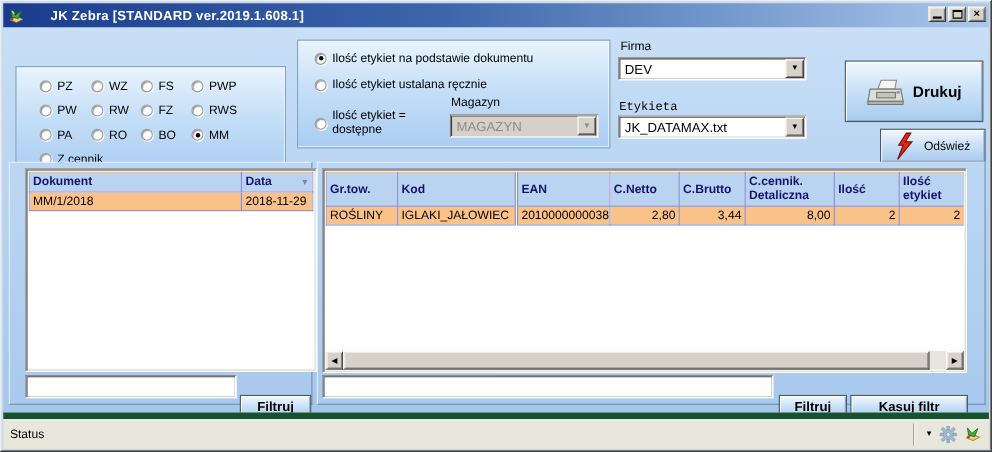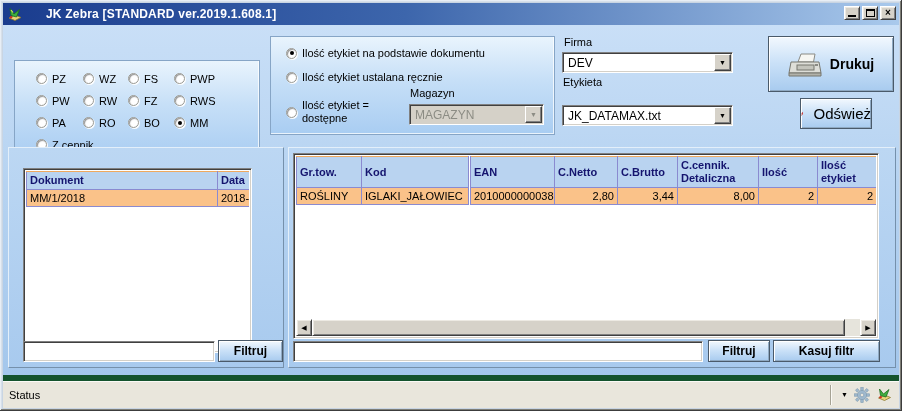--- a/index.html
+++ b/index.html
@@ -85,40 +85,40 @@
   .combo.disabled{ background:#D5D1C8; }
   .combo.disabled .combo-val{ color:#8C8C84; }
   .combo.disabled .combo-btn{ color:#8C8C84; }
 
   .btn{
     position:absolute;
     background:linear-gradient(180deg,#F2F8FE 0%,#CCE2F8 45%,#A8CBEF 100%);
     border:1px solid #4A5A6A;
     box-shadow: inset 1px 1px 0 #FFFFFF, inset -1px -1px 0 #8FA9C2;
     display:flex; align-items:center; justify-content:center;
-    font-size:12px; font-weight:bold; color:#000; cursor:default; gap:8px;
+    font-size:12px; font-weight:bold; color:#000; cursor:default; gap:8px;margin-top:19px;
   }
   #btn-drukuj{ left:765px; top:11px; width:126px; height:56px; font-size:14px; }
-  #btn-odswiez{ left:797px; top:73px; width:72px; height:31px; font-weight:normal; font-size:15px; gap:10px; }
+  #btn-odswiez{ left:797px; top:73px; width:96px; height:31px; font-weight:normal; font-size:11px; gap:10px; }
 
   .subpanel{
     position:absolute;
     background:linear-gradient(180deg,#BCD7F3 0%,#A8CAEE 100%);
     border:1px solid; border-color:#E3EFFA #7590AB #7590AB #E3EFFA;
   }
   #left-sub{ left:5px; top:122px; width:276px; height:221px; }
   #right-sub{ left:285px; top:122px; width:608px; height:221px; }
 
   .gridbox{
     position:absolute; background:#fff;
     border:1px solid; border-color:#808080 #FFFFFF #FFFFFF #808080;
     box-shadow: inset 1px 1px 0 #404040, inset -1px -1px 0 #D4D0C8;
     overflow:hidden;
   }
-  #left-grid{ left:14px; top:20px; width:229px; height:185px; }
+  #left-grid{ left:14px; top:5px; width:265px; height:185px; }
   #right-grid{ left:4px; top:5px; width:586px; height:186px; }
   .grid-inner{ position:absolute; left:2px; top:2px; right:2px; bottom:2px; overflow:hidden; }
 
   table.grid{ border-collapse:collapse; table-layout:fixed; font-size:11px; width:100%; }
   table.grid th{
     background:#B9D3F0; color:#14146E; font-weight:bold; text-align:left;
     border:1px solid #8A8AD0; border-top:1px solid #EFA95F;
     padding:2px 3px; height:17px; overflow:hidden; white-space:pre-line; line-height:13px;
     vertical-align:middle;
   }
@@ -275,21 +275,21 @@
         <span class="combo-val">MAGAZYN</span>
         <span class="combo-btn">▼</span>
       </div>
     </div>
 
     <span class="field-label" style="left:561px; top:11px;">Firma</span>
     <div class="combo" style="left:559px; top:27px; width:171px;">
       <span class="combo-val">DEV</span>
       <span class="combo-btn">▼</span>
     </div>
-    <span class="field-label" style="left:560px; top:51px;">Etykieta</span>
+    <span class="field-label" style="left:560px; top:67px;font-family:Liberation Mono, monospace;">Etykieta</span>
     <div class="combo" style="left:559px; top:80px; width:171px;">
       <span class="combo-val">JK_DATAMAX.txt</span>
       <span class="combo-btn">▼</span>
     </div>
 
     <div class="btn" id="btn-drukuj">
       <svg width="34" height="28" viewBox="0 0 34 28">
         <path d="M10 12 L13 4 H27 L25.5 12 Z" fill="#F6F6F2" stroke="#8A8A84" stroke-width="1"></path>
         <path d="M3 12 H31 L33 23 H1 Z" fill="#DEDED8" stroke="#77776F" stroke-width="1"></path>
         <path d="M1 23 H33 V26 H1 Z" fill="#B2B2AA" stroke="#77776F" stroke-width="1"></path>

